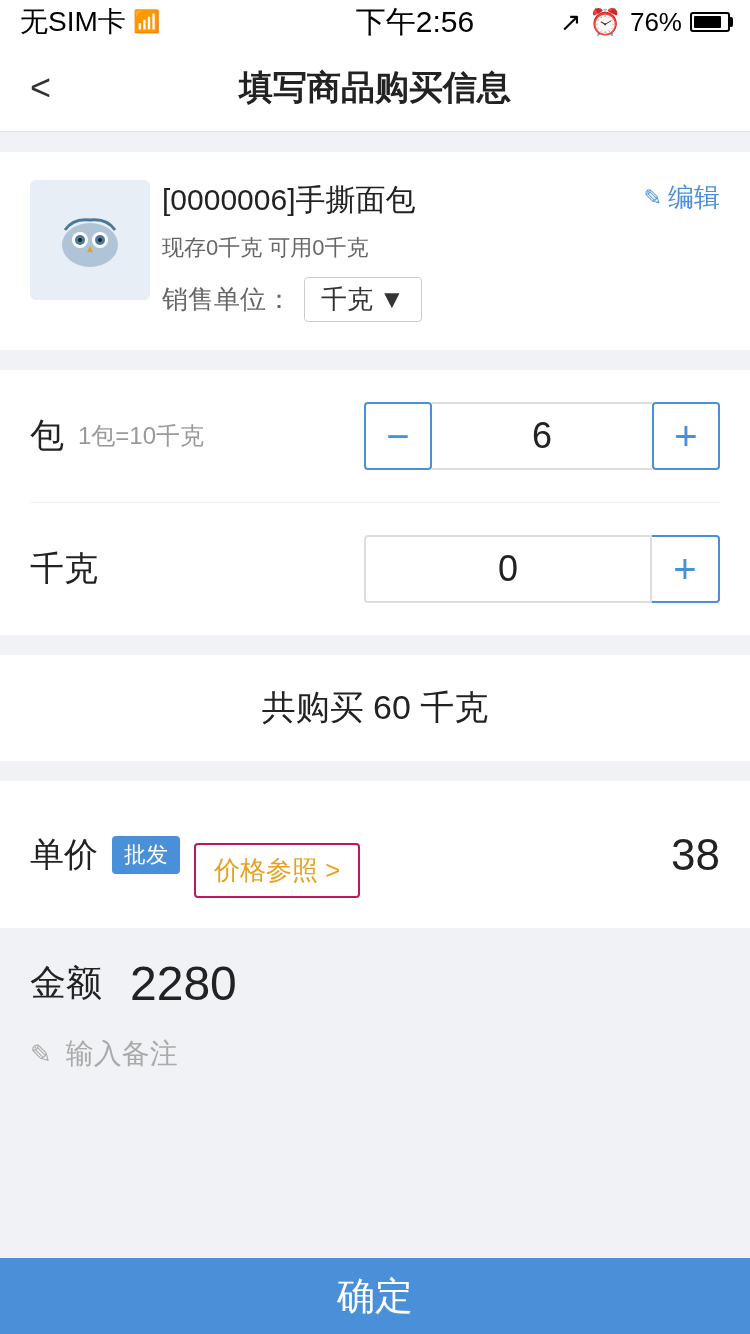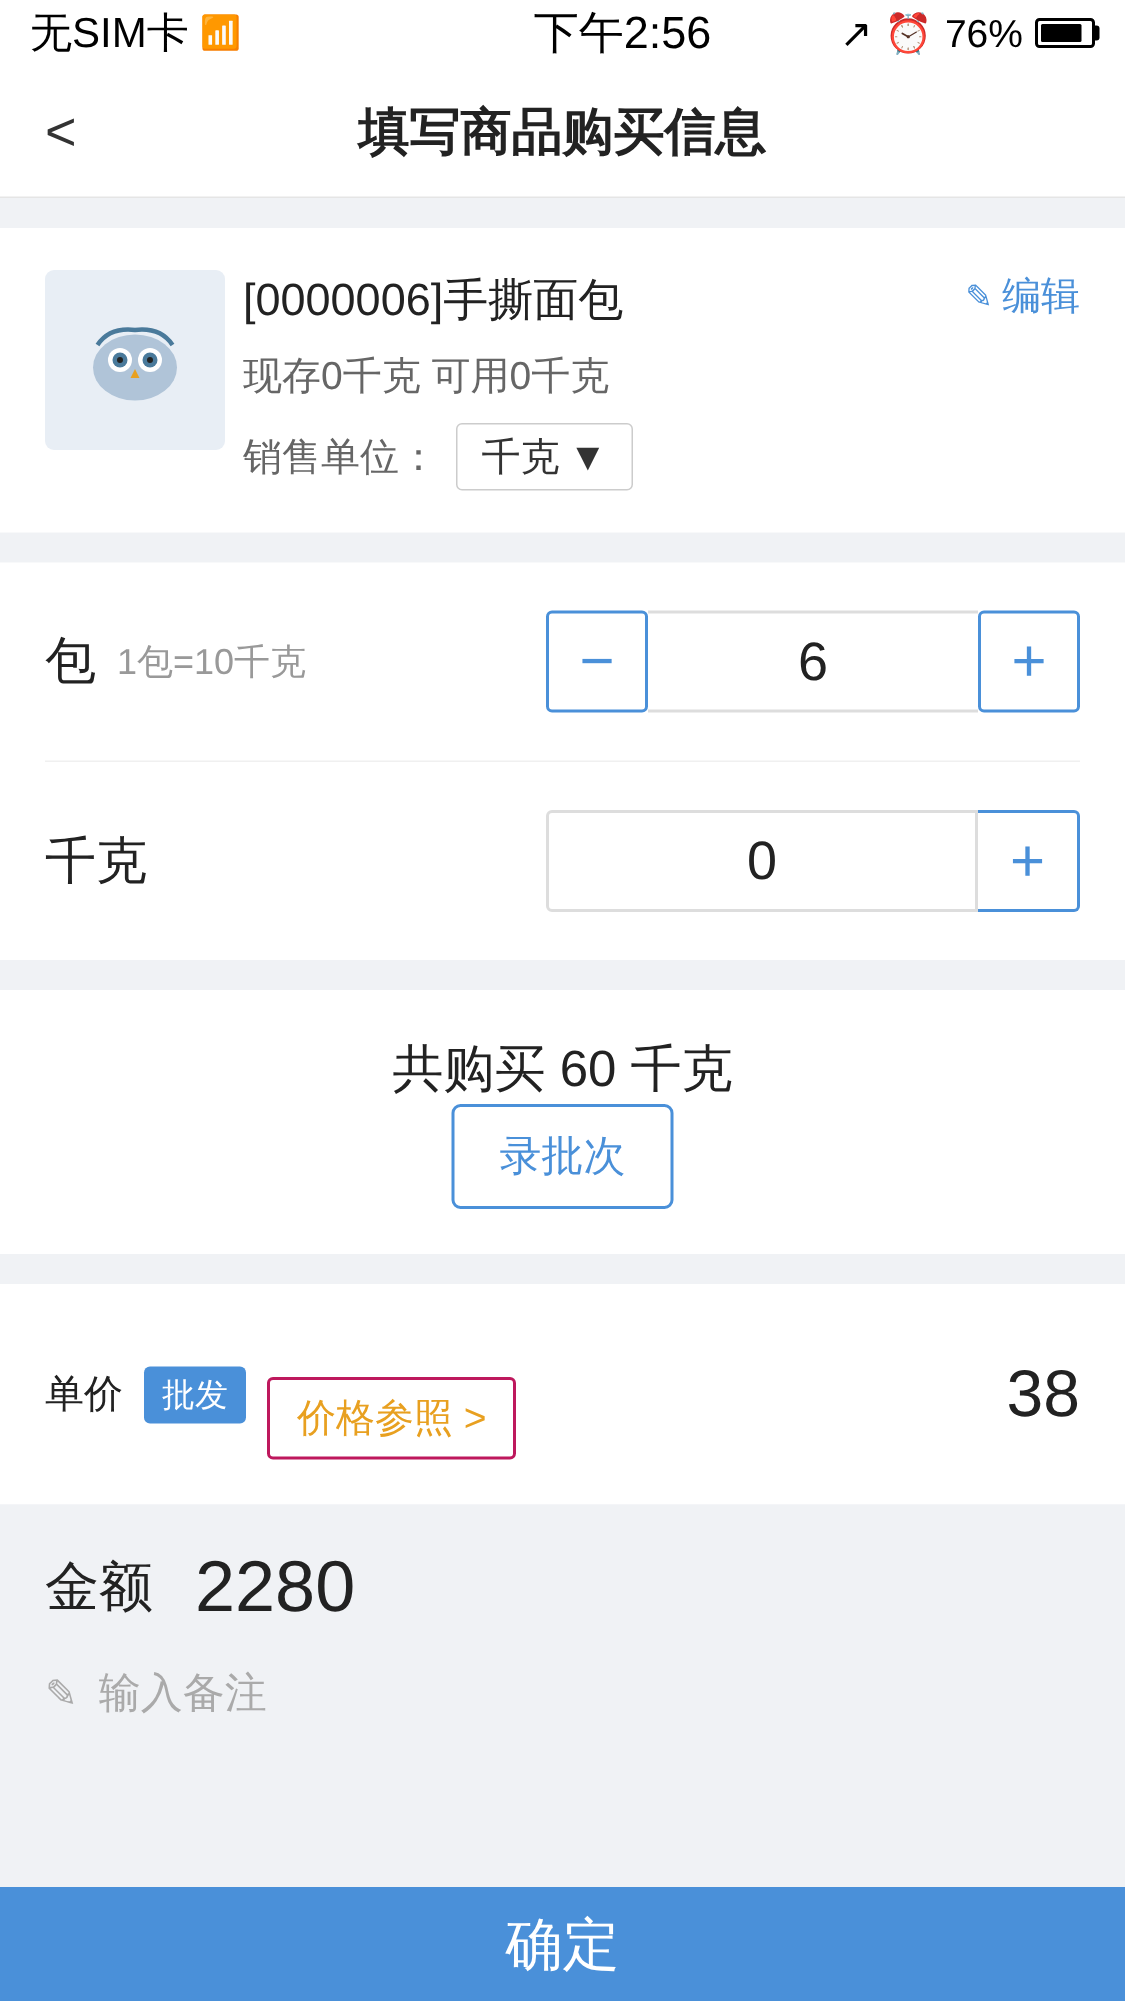--- a/index.html
+++ b/index.html
@@ -125,21 +125,21 @@
     .product-info {
       flex: 1;
     }
     .product-name {
       font-size: 30px;
       color: #222;
       font-weight: 500;
       margin-bottom: 12px;
     }
     .product-stock {
-      font-size: 26px;
+      font-size: 22px;
       color: #666;
       margin-bottom: 14px;
     }
     .product-unit-row {
       display: flex;
       align-items: center;
       gap: 12px;
       font-size: 26px;
       color: #666;
     }
@@ -287,21 +287,21 @@
       display: flex;
       align-items: center;
       justify-content: space-between;
     }
     .price-label-group {
       display: flex;
       align-items: center;
       gap: 14px;
     }
     .price-label {
-      font-size: 26px;
+      font-size: 34px;
       color: #222;
     }
     .price-tag {
       background: #4a90d9;
       color: #fff;
       font-size: 22px;
       padding: 4px 12px;
       border-radius: 4px;
     }
     .price-ref-btn {
@@ -456,21 +456,20 @@
     </div>
     <div class="qty-control-kg">
       <input class="qty-input-kg" type="text" value="0" style="">
       <div class="qty-btn-right">+</div>
     </div>
   </div>
 </div>
 
 <div class="summary-row">
   <span class="summary-text">共购买 60 千克</span>
-  <button class="record-batch-btn">录批次</button>
 </div>
 
 <div class="price-section">
   <div class="price-row">
     <div class="price-label-group">
       <span class="price-label">单价</span>
       <span class="price-tag">批发</span>
       <button class="price-ref-btn">价格参照 &gt;</button>
     </div>
     <span class="price-value">38</span>

